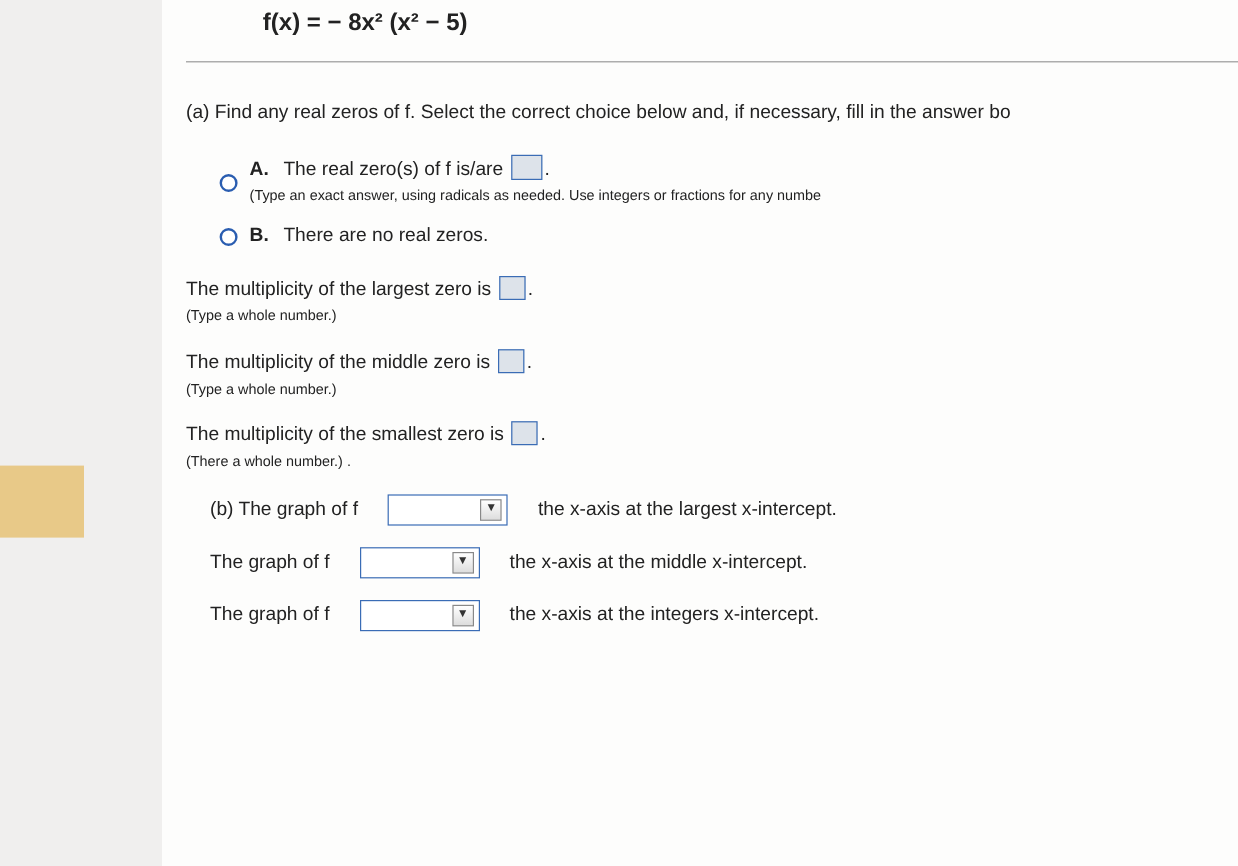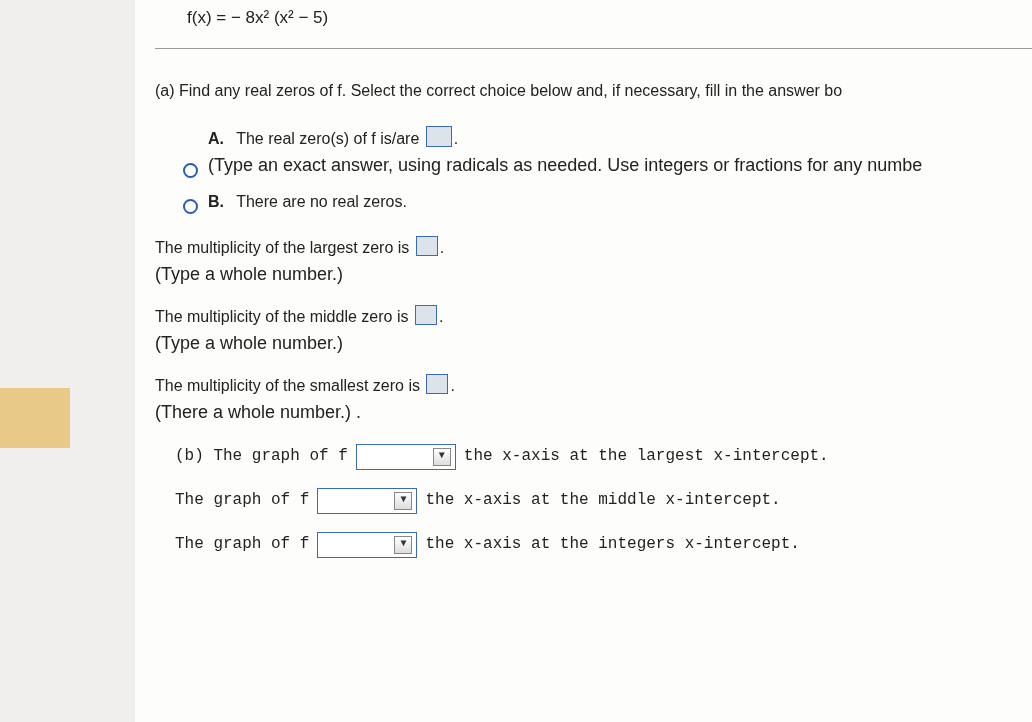--- a/index.html
+++ b/index.html
@@ -37,56 +37,57 @@
       background: #e8c988;
     }
     .content {
       position: relative;
       margin-left: 135px;
       padding: 8px 0 0 0;
       background: #fdfdfc;
       min-height: 722px;
     }
     .formula-row {
-      padding: 0 0 20px 52px;
-      font-size: 17px;
+      padding: 0 0 20px 84px;
+      font-size: 20px;
+      font-weight: bold;
     }
     .formula-row .fn { font-style: normal; }
     hr.rule {
       border: none;
       border-top: 1px solid #999;
       margin: 0 0 30px 20px;
       width: 960px;
     }
     .section {
       padding: 0 0 0 20px;
       line-height: 1.45;
     }
     .prompt-a { margin-bottom: 24px; font-size: 16px; }
     .choices { margin-left: 28px; margin-bottom: 22px; }
     .choice {
       display: flex;
-      align-items: flex-end;
+      align-items: center;
       gap: 10px;
       margin-bottom: 12px;
     }
     .radio {
       width: 15px; height: 15px;
       border: 2px solid #2a5db0;
       border-radius: 50%;
       margin-top: 3px;
       flex-shrink: 0;
       background: #fff;
     }
     .choice-body { flex: 1; }
     .choice-letter { font-weight: bold; margin-right: 8px; }
     .hint {
       display: block;
       margin-top: 2px;
-      font-size: 18px;
+      font-size: 12px;
     }
     .answer-box {
       display: inline-block;
       width: 26px;
       height: 21px;
       border: 1px solid #3a6cb5;
       background: #dde3ea;
       vertical-align: text-bottom;
       margin: 0 2px;
     }
@@ -95,22 +96,21 @@
       height: 20px;
     }
     .mult-block {
       margin-bottom: 18px;
     }
     .dropdown-row {
       margin-left: 20px;
       margin-bottom: 18px;
       display: flex;
       align-items: center;
-      gap: 8px;
-      font-family: Liberation Mono, monospace;
+      gap: 25px;
     }
     .dropdown {
       display: inline-flex;
       align-items: center;
       justify-content: flex-end;
       width: 100px;
       height: 26px;
       border: 1px solid #3a6cb5;
       background: #fff;
       padding: 0 4px;

